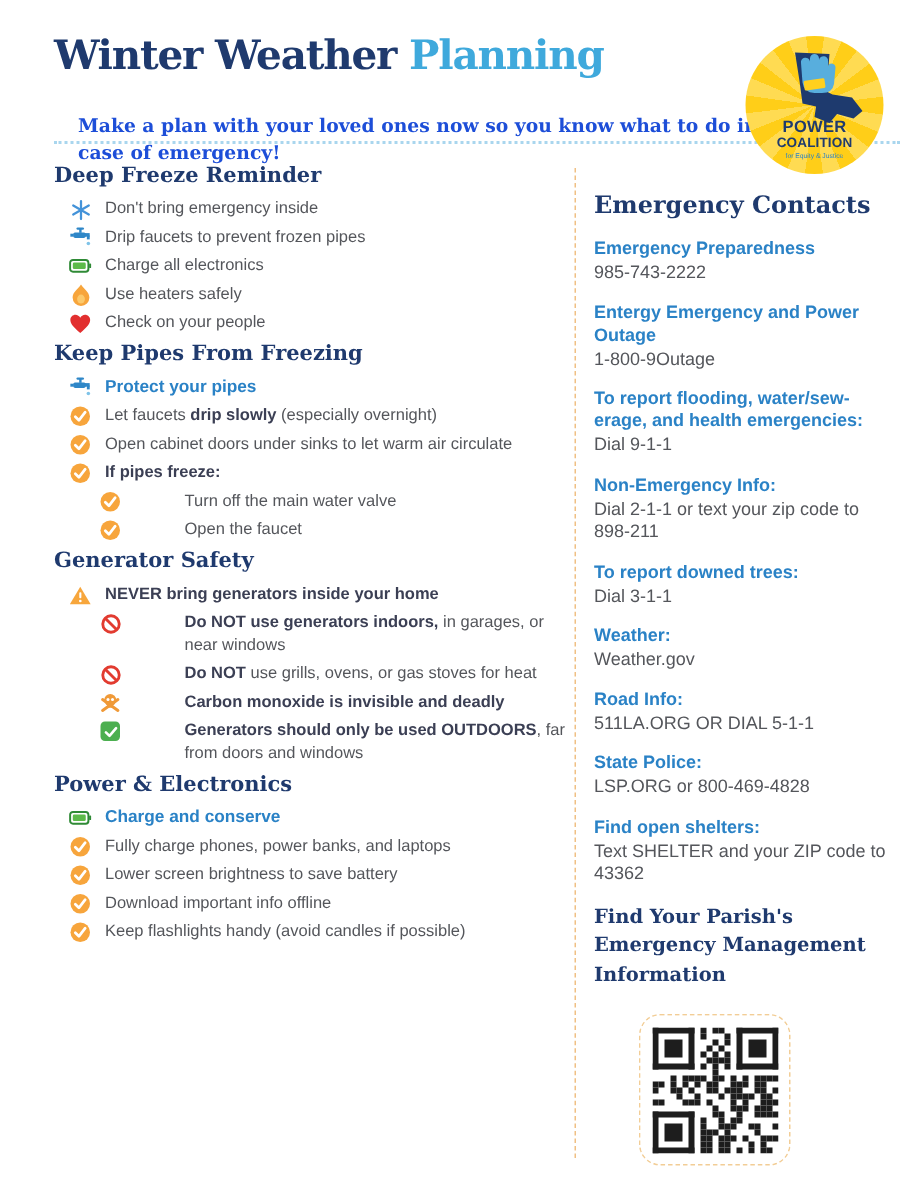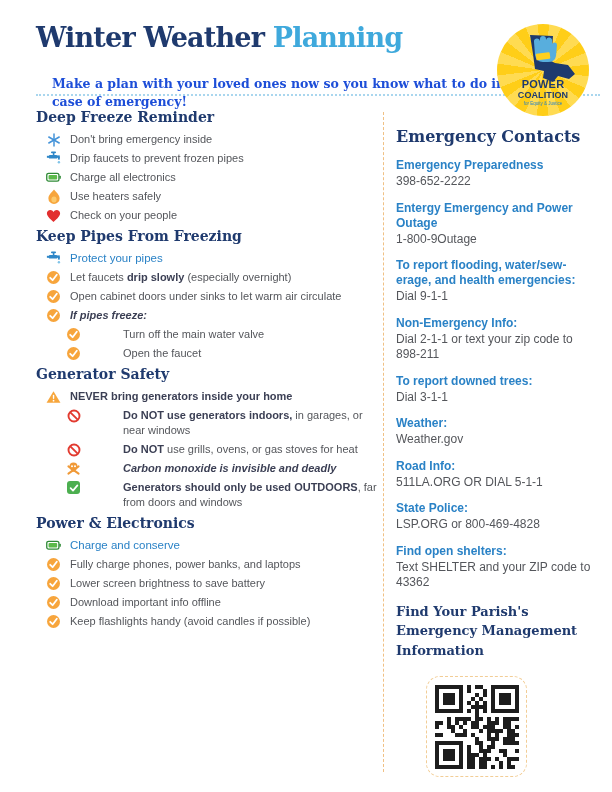--- a/index.html
+++ b/index.html
@@ -42,22 +42,22 @@
   .sec-h {
     font-family:"DejaVu Serif", serif; font-weight:bold;
     font-size:14px; color:#1F3A6E; margin:0 0 6px 0; line-height:18px;
   }
   section { margin-bottom:2px; }
   .row { display:flex; align-items:flex-start; gap:9px; margin:0 0 4px 10px; }
   .row.nest { margin-left:30px;gap:42px; }
   .ic { flex:0 0 15px; width:15px; height:15px; display:flex; align-items:center; justify-content:center; margin-top:0; }
   .txt { font-size:11px; color:#54565B; line-height:15px; }
   .b  { font-weight:bold; color:#3B3F54; }
-  .bi { font-weight:bold; font-style:italic; color:#3B3F54; }
-  .lead { font-size:11.5px; font-weight:normal; color:#2A82C6; line-height:15px; }
+  .bi { font-weight:bold; color:#3B3F54; }
+  .lead { font-size:11.5px; font-weight:bold; color:#2A82C6; line-height:15px; }
   .warn {
     font-size:11.5px; font-weight:bold; color:#E8402D; line-height:17px;
     margin:3px 0 8px 0; width:345px;
   }
   
   .cc { width:13.5px; height:13.5px; border-radius:50%; background:#F7A53C; display:flex; align-items:center; justify-content:center; }
   .gsq { width:13px; height:13px; border-radius:3px; background:#4CAF50; display:flex; align-items:center; justify-content:center; }
   
   .sb-h {
     font-family:"DejaVu Serif", serif; font-weight:bold;
@@ -335,21 +335,21 @@
       </div>
     </section>
 
   </main>
 
   <aside class="sidebar">
     <h2 class="sb-h">Emergency Contacts</h2>
 
     <div class="entry">
       <div class="lbl">Emergency Preparedness</div>
-      <div class="val">398-652-2222</div>
+      <div class="val">985-743-2222</div>
     </div>
     <div class="entry">
       <div class="lbl">Entergy Emergency and Power Outage</div>
       <div class="val">1-800-9Outage</div>
     </div>
     <div class="entry">
       <div class="lbl">To report flooding, water/sew-erage, and health emergencies:</div>
       <div class="val">Dial 9-1-1</div>
     </div>
     <div class="entry">

